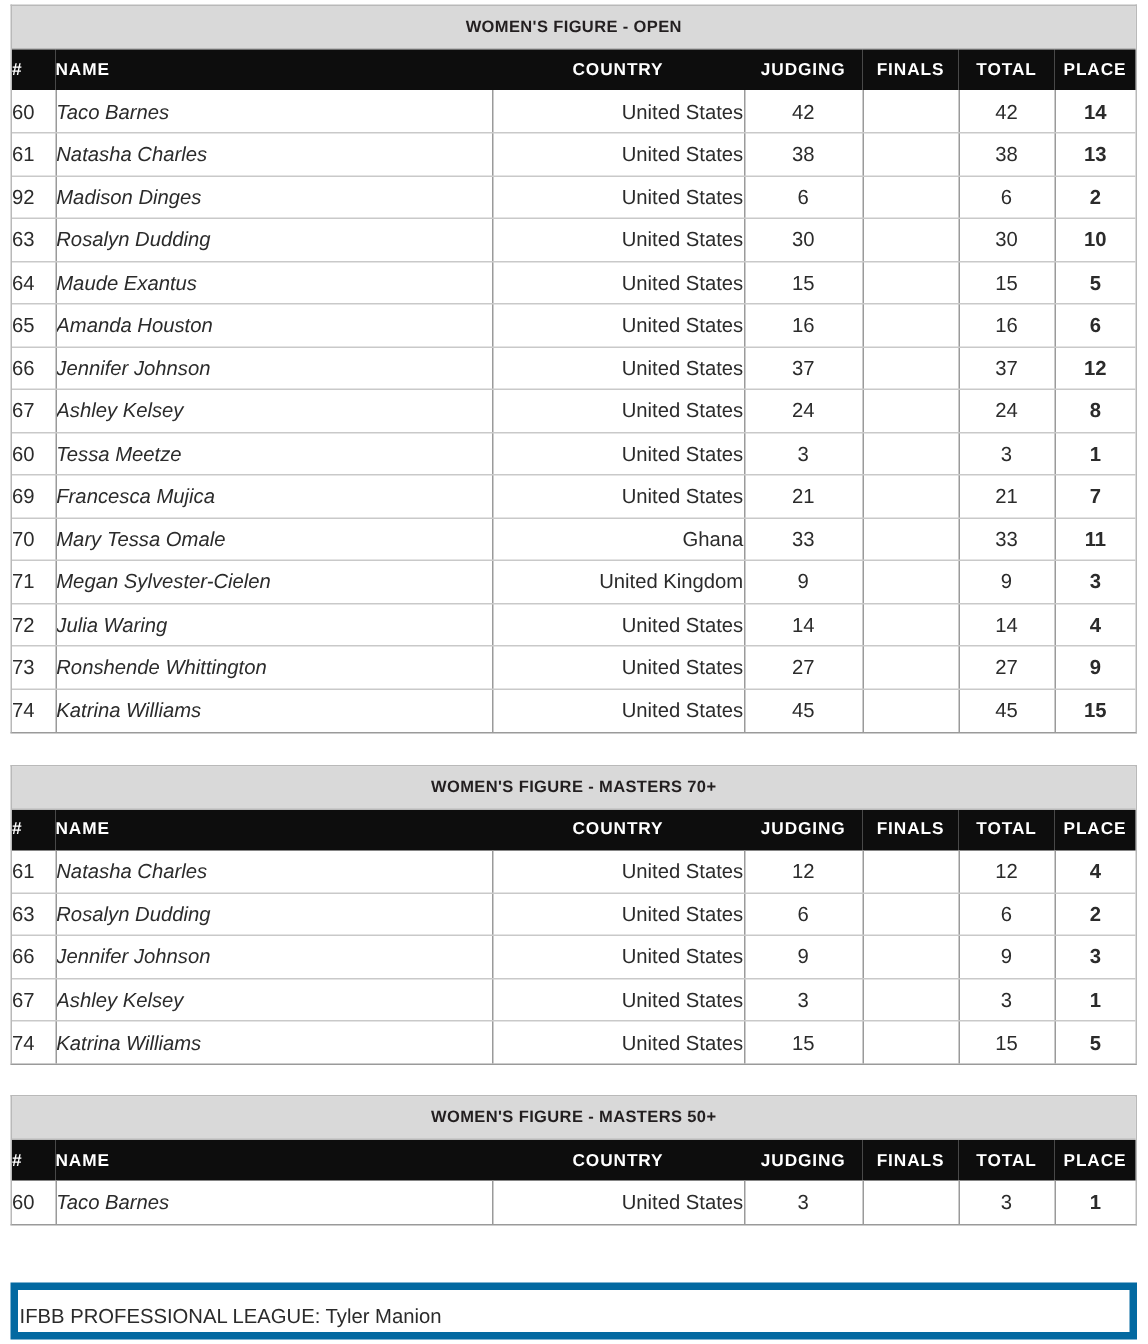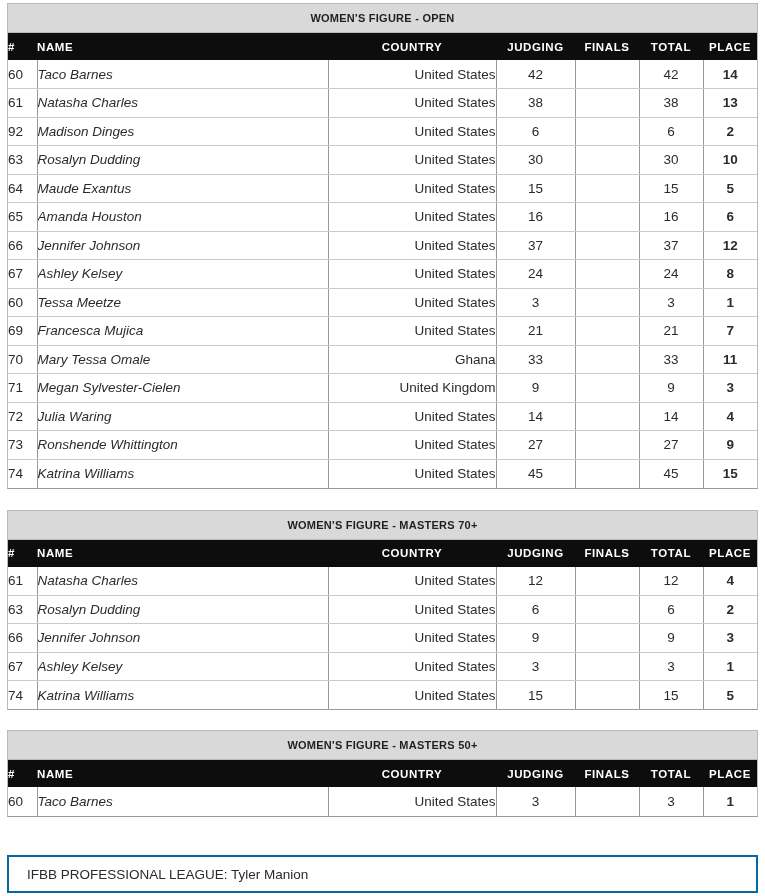--- a/index.html
+++ b/index.html
@@ -111,25 +111,25 @@
   td.c-name    { text-align: left;   padding-left: 10px; font-style: italic; }
   td.c-country { text-align: right;   padding-left: 10px; }
   td.c-judging,
   td.c-finals,
   td.c-total   { text-align: center; }
   td.c-place   { text-align: center; font-weight: bold; color: #1a1a1a; }
 
   
   .footer-box {
     width: 751px;
-    border: 2px solid #0369a1;
+    border: 5px solid #0369a1;
     box-sizing: border-box;
     height: 38px;
     line-height: 36px;
-    padding-left: 18px;
+    padding-left: 1px;
     font-size: 13.5px;
     color: #2b2b2b;
     background: #ffffff;
     white-space: nowrap;
     overflow: hidden;
   }
 </style>
 </head>
 <body>
 

